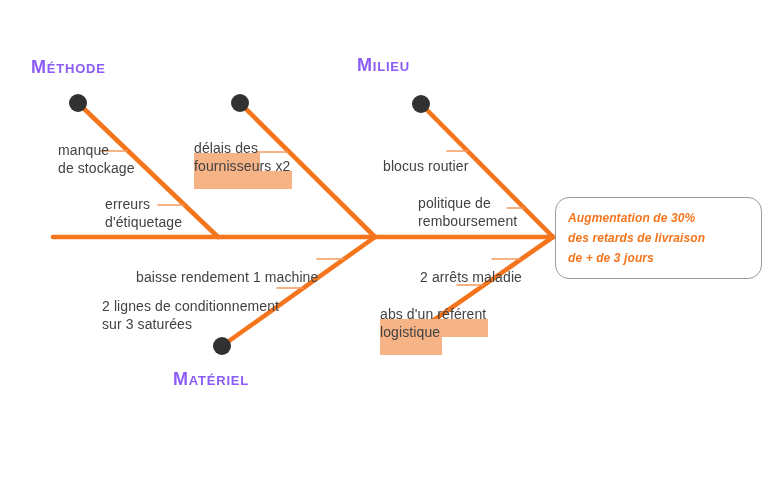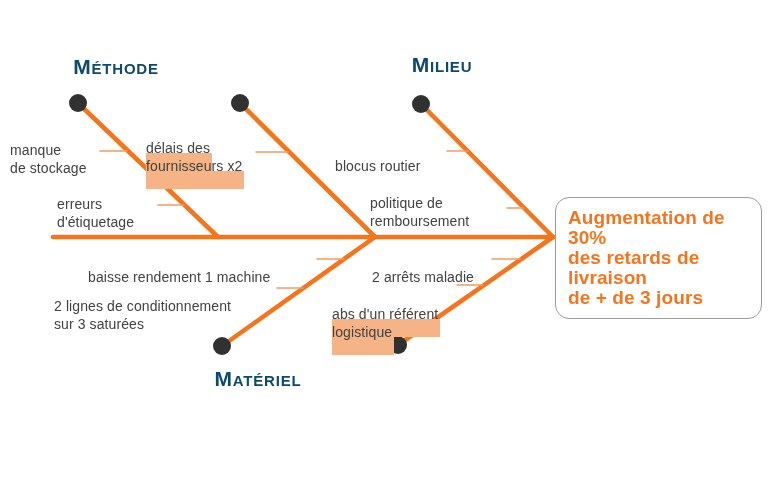--- a/index.html
+++ b/index.html
@@ -19,42 +19,42 @@
     background:var(--bg);
     overflow:hidden;
     font-family:"Liberation Sans", sans-serif;
     color:var(--text);
   }
   .layer{position:absolute;left:0;top:0;width:768px;height:480px;}
   .spine,.branch{stroke:var(--accent);stroke-width:4.6;stroke-linecap:round;}
   .tick{stroke:var(--tick);stroke-width:1.6;stroke-linecap:round;}
   .dot{fill:var(--dot);}
   .category{
-    position:absolute;width:170px;text-align:center;
-    font-size:21px;font-weight:700;letter-spacing:0.8px;
-    font-variant:small-caps;color:#0c4a6e;line-height:22px;
+    position:absolute;width:170px;
+    font-size:18px;font-weight:700;letter-spacing:0.8px;
+    font-variant:small-caps;color:#8b5cf6;line-height:22px;
   }
   .cause{
     position:absolute;font-size:14px;line-height:18px;
-    letter-spacing:0.1px;color:var(--text);white-space:pre-line;
+    letter-spacing:0.1px;color:var(--text);white-space:pre-line;margin-left:48px;
   }
   .cause .hl{
     background:linear-gradient(to bottom, transparent 42%, var(--highlight) 42%, var(--highlight) 100%);
     -webkit-box-decoration-break:clone;box-decoration-break:clone;
     padding:0 2px 15px 0;
   }
   .effect-box{
     position:absolute;left:555px;top:197px;width:207px;min-height:82px;
     border:1.6px solid var(--box_border);border-radius:14px;
     background:#fff;padding:10px 10px 10px 12px;
     display:flex;align-items:center;
   }
   .effect-text{
-    font-size:19px;font-weight:700;line-height:20px;
-    color:var(--accent);white-space:pre-line;letter-spacing:0.1px;
+    font-size:12px;font-weight:700;line-height:20px;
+    color:var(--accent);white-space:pre-line;letter-spacing:0.1px;font-style:italic;
   }
 </style>
 </head>
 <body>
 
 <div class="stage">
 
   <svg class="layer" viewBox="0 0 768 480" aria-hidden="true">
 
     <line class="spine" x1="53" y1="237" x2="553" y2="237"></line>

